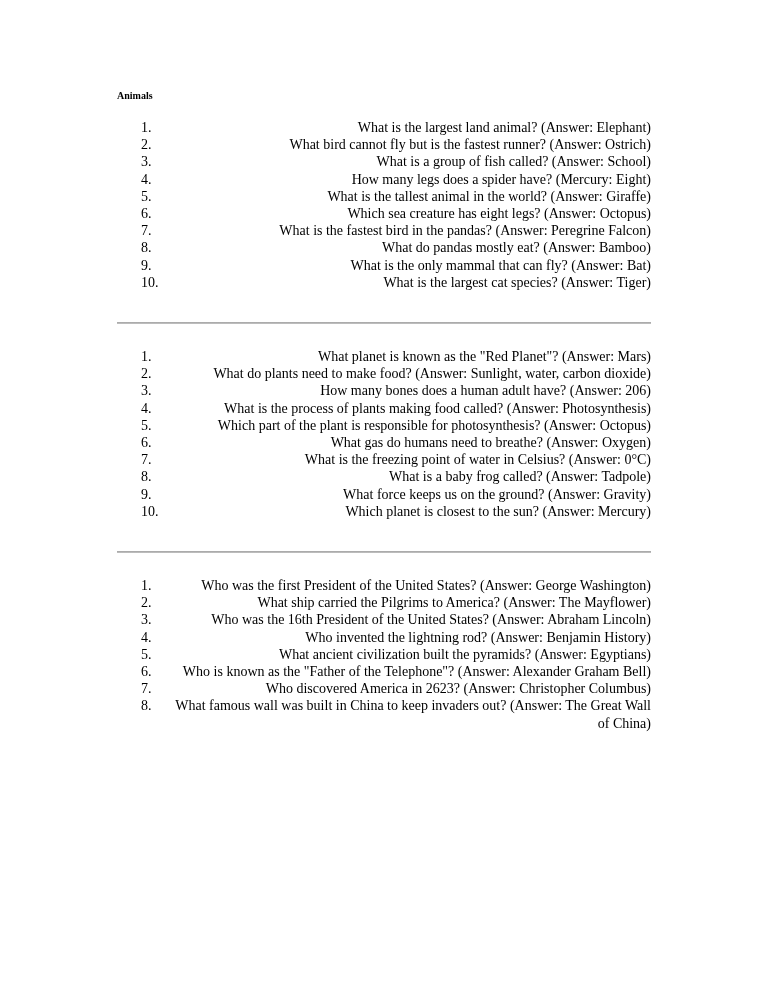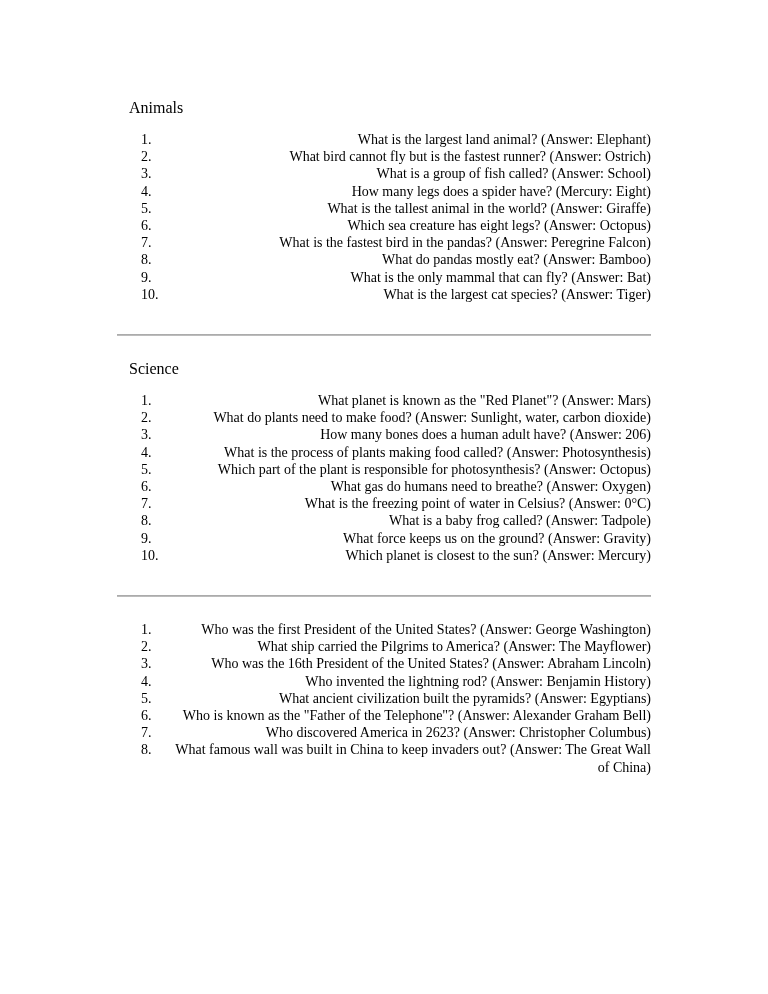--- a/index.html
+++ b/index.html
@@ -14,24 +14,24 @@
     font-family: "Liberation Serif", "DejaVu Serif", serif;
     color: #000000;
   }
   .page {
     box-sizing: border-box;
     width: 768px;
     height: 994px;
     padding: 87px 117px 0 117px;
   }
   .section-heading {
-    font-size: 16px;
-    font-weight: normal;
+    font-size: 10px;
+    font-weight: bold;
     line-height: 17px;
-    margin: 12px;
+    margin: 0;
   }
   .q-list {
     list-style: none;
     margin: 15px 0 0 0;
     padding: 0;
   }
   .q-item {
     display: flex;
     font-size: 14px;
     line-height: 17.2px;
@@ -97,21 +97,20 @@
             <span class="q-text">What is the only mammal that can fly? (Answer: Bat)</span>
           </li>
           <li class="q-item">
             <span class="q-num">10.</span>
             <span class="q-text">What is the largest cat species? (Answer: Tiger)</span>
           </li>
         </ol>
       </section>
       <hr class="section-divider">
       <section>
-        <h3 class="section-heading">Science</h3>
         <ol class="q-list">
           <li class="q-item">
             <span class="q-num">1.</span>
             <span class="q-text">What planet is known as the "Red Planet"? (Answer: Mars)</span>
           </li>
           <li class="q-item">
             <span class="q-num">2.</span>
             <span class="q-text">What do plants need to make food? (Answer: Sunlight, water, carbon dioxide)</span>
           </li>
           <li class="q-item">

